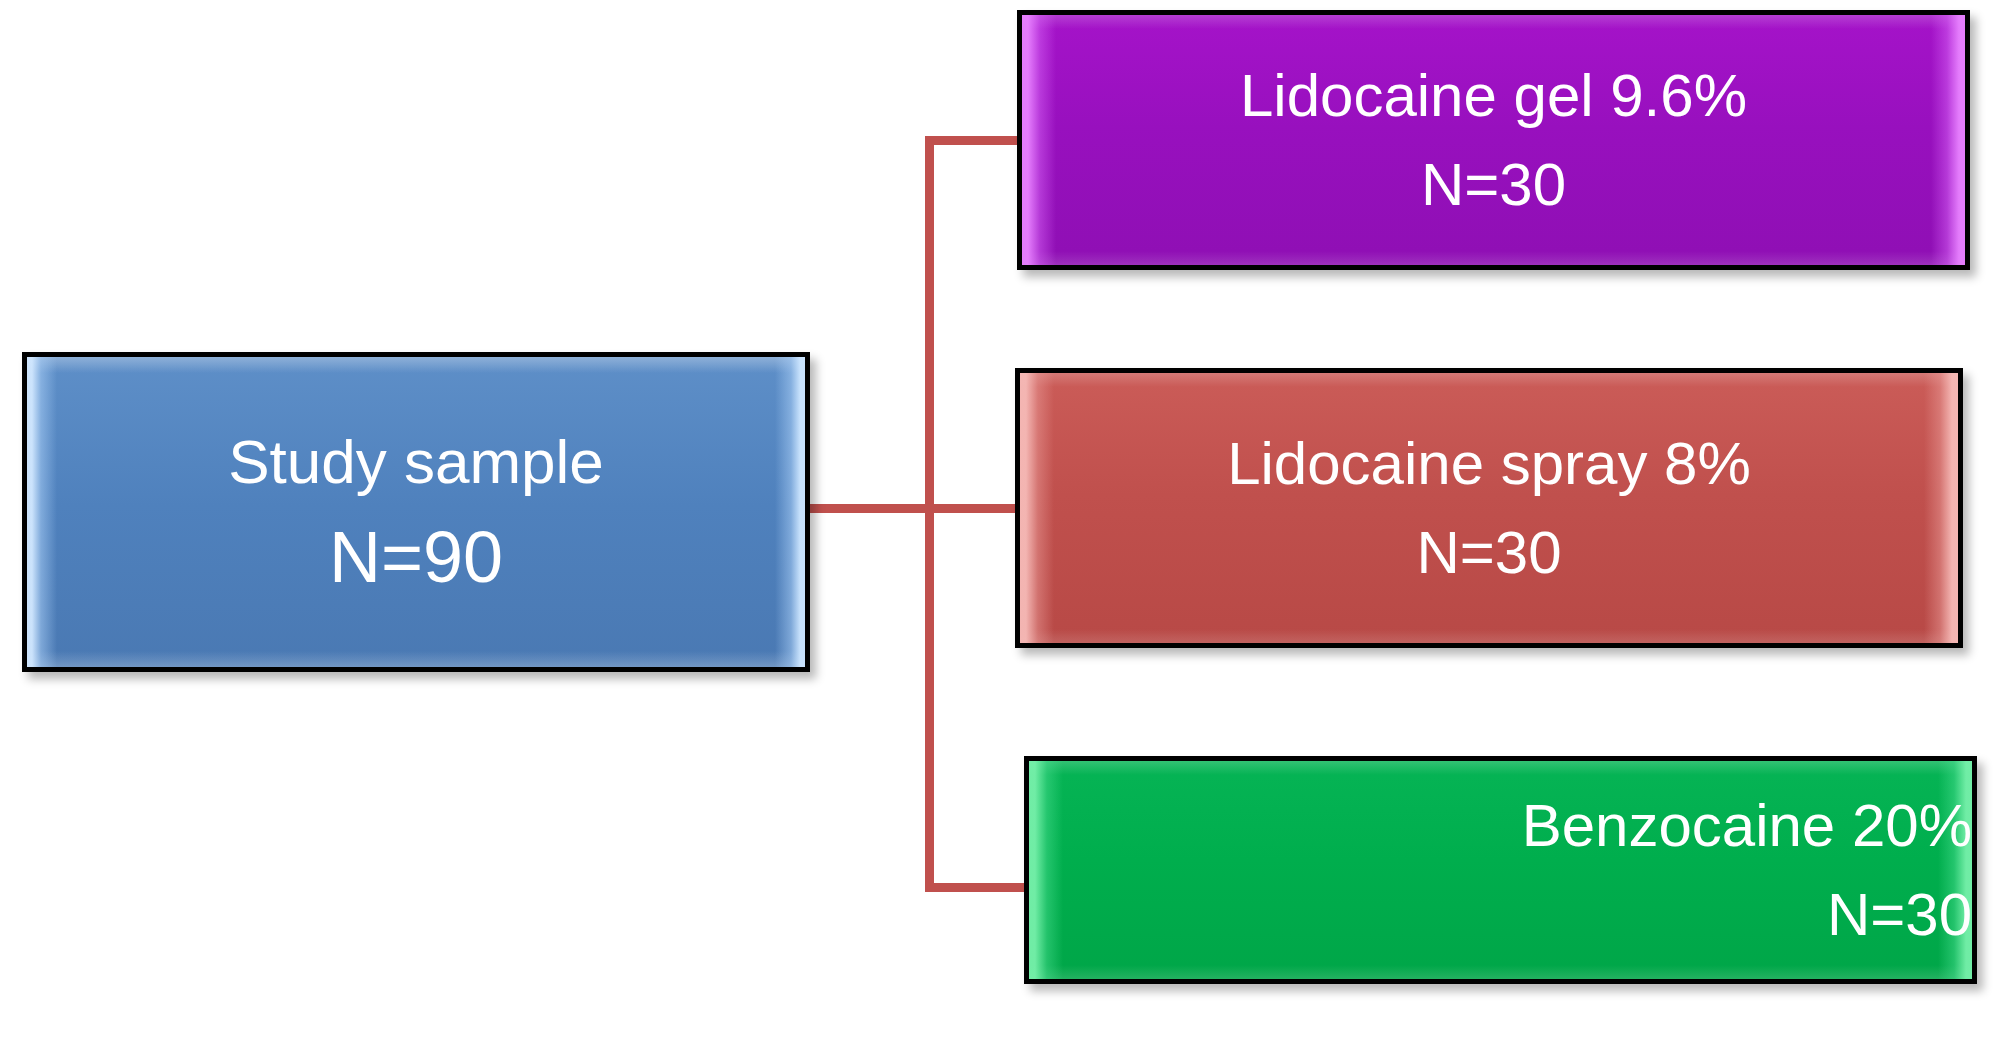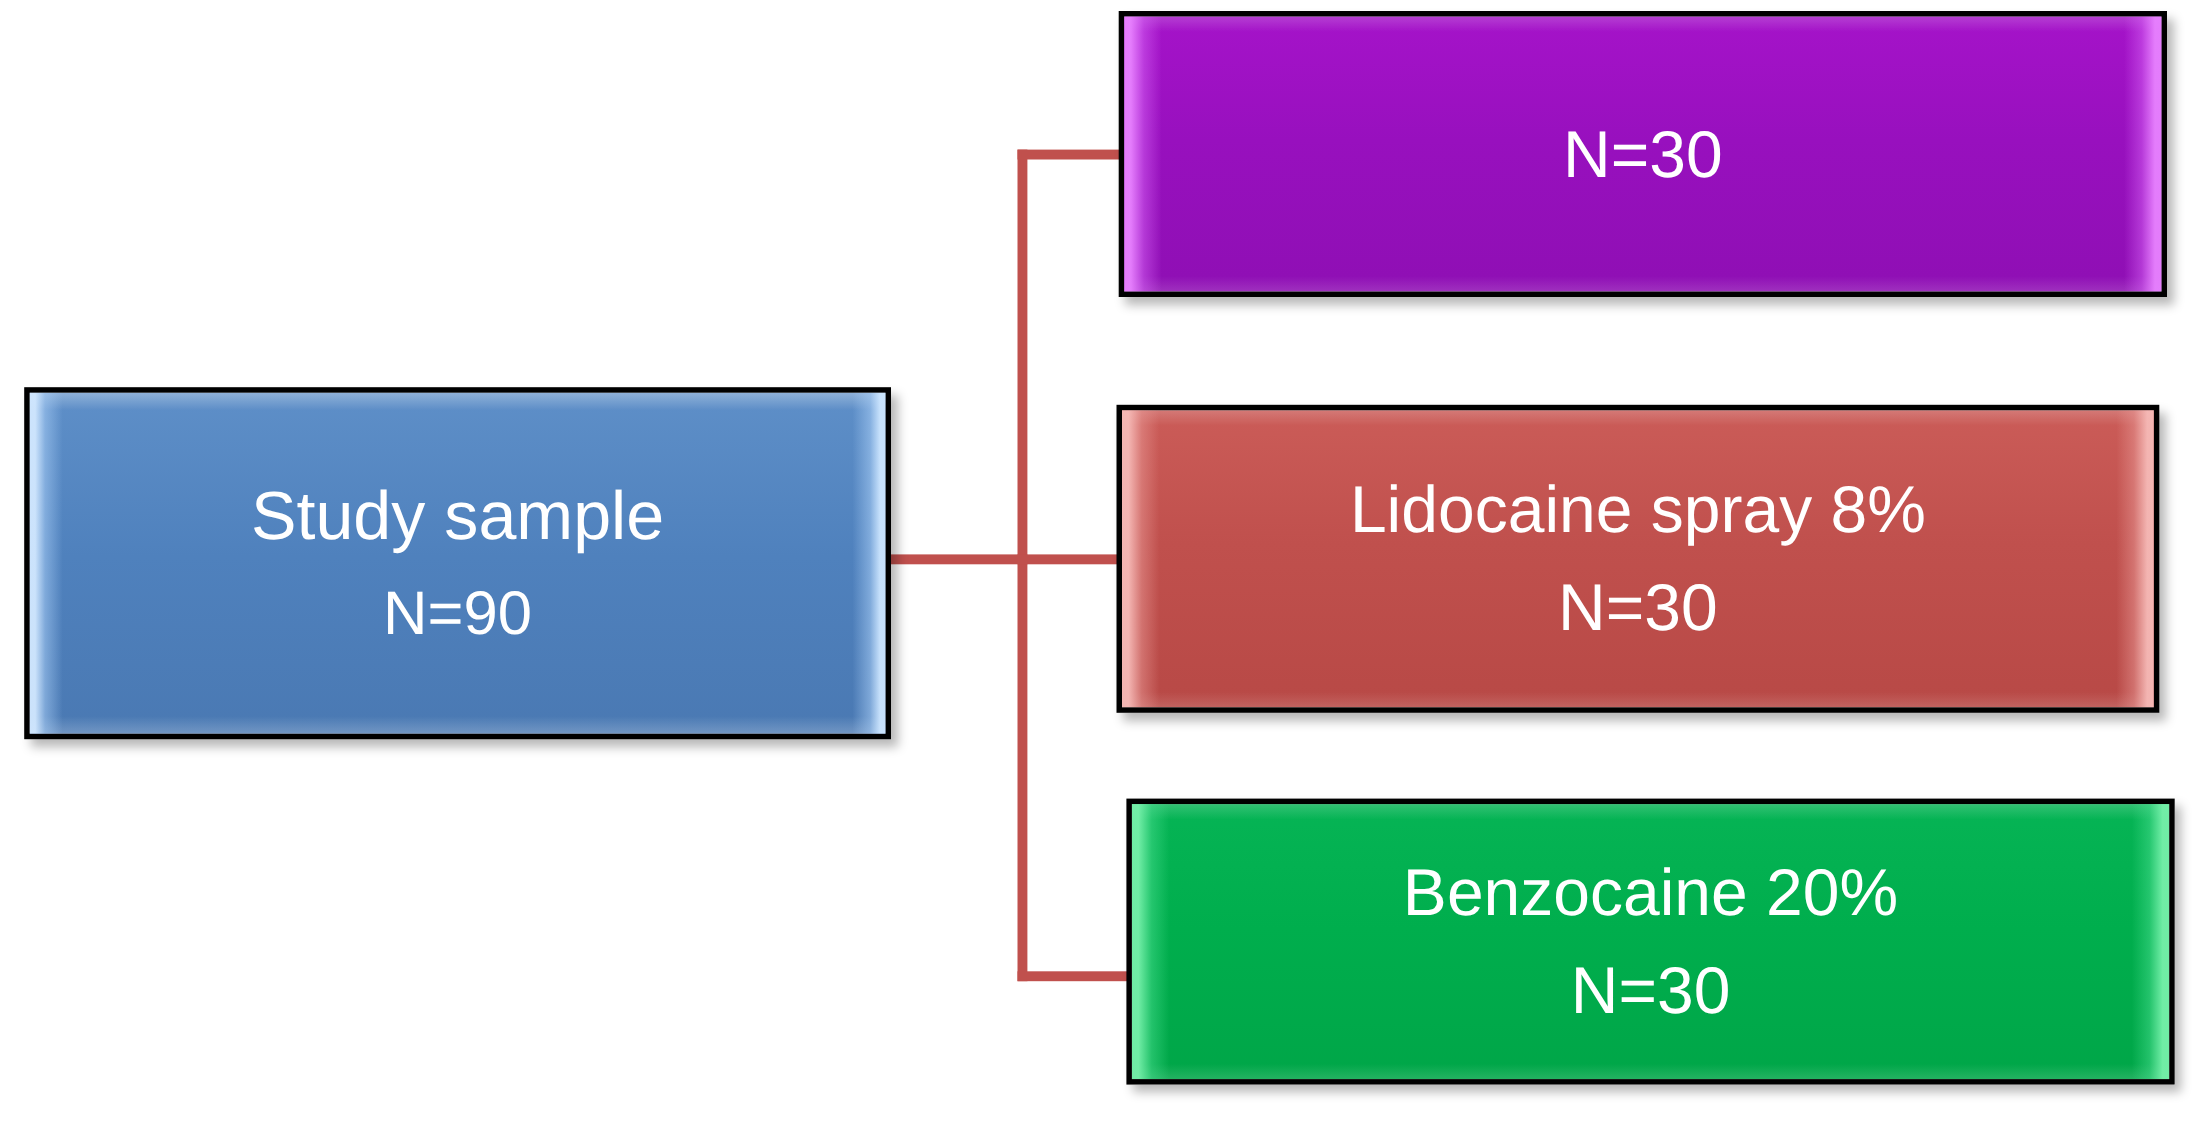--- a/index.html
+++ b/index.html
@@ -64,21 +64,21 @@
       linear-gradient(to right,
         rgba(210,232,255,0.95) 0px, rgba(210,232,255,0.95) 5px,
         rgba(168,205,245,0.55) 14px, rgba(255,255,255,0.0) 30px),
       linear-gradient(to left,
         rgba(205,230,255,0.95) 0px, rgba(205,230,255,0.95) 5px,
         rgba(168,205,245,0.55) 14px, rgba(255,255,255,0.0) 30px),
       linear-gradient(to bottom, rgba(255,255,255,0.30) 0px, rgba(255,255,255,0.0) 16px),
       linear-gradient(to top, rgba(255,255,255,0.22) 0px, rgba(255,255,255,0.0) 16px);
   }
   #node-study .label { font-size: 62px; text-align: right; }
-  #node-study .count { font-size: 56px; }
+  #node-study .count { font-size: 72px; }
 
   
   #node-gel {
     left: 1017px; top: 10px;
     width: 953px; height: 260px;
     background: linear-gradient(to bottom, #A513C9 0%, #9810BE 45%, #8F0FB4 100%);
   }
   #node-gel .bevel {
     background:
       linear-gradient(to right,
@@ -108,23 +108,24 @@
         rgba(246,186,183,0.95) 0px, rgba(246,186,183,0.95) 6px,
         rgba(232,152,149,0.5) 18px, rgba(255,255,255,0.0) 34px),
       linear-gradient(to bottom, rgba(255,255,255,0.18) 0px, rgba(255,255,255,0.0) 14px),
       linear-gradient(to top, rgba(255,255,255,0.14) 0px, rgba(255,255,255,0.0) 14px);
   }
   #node-spray .label { font-size: 60px; }
   #node-spray .count { font-size: 60px; }
 
   
   #node-benzo {
-    left: 1024px; top: 726px;
-    width: 953px; height: 260px;
+    left: 1024px; top: 756px;
+    width: 953px; height: 228px;
     background: linear-gradient(to bottom, #06B455 0%, #00AE4D 45%, #00A648 100%);
+    align-items: flex-end;
   }
   #node-benzo .bevel {
     background:
       linear-gradient(to right,
         rgba(118,240,170,0.95) 0px, rgba(118,240,170,0.95) 6px,
         rgba(70,220,140,0.5) 18px, rgba(255,255,255,0.0) 34px),
       linear-gradient(to left,
         rgba(118,240,170,0.95) 0px, rgba(118,240,170,0.95) 6px,
         rgba(70,220,140,0.5) 18px, rgba(255,255,255,0.0) 34px),
       linear-gradient(to bottom, rgba(255,255,255,0.18) 0px, rgba(255,255,255,0.0) 14px),
@@ -149,20 +150,21 @@
   <div class="conn" style="left:925px; top:883px; width:103px; height:9px;"></div>
 
   <div class="node" id="node-study">
     <div class="bevel"></div>
     <div class="label">Study sample</div>
     <div class="count">N=90</div>
   </div>
 
   <div class="node" id="node-gel">
     <div class="bevel"></div>
+    <div class="label">Lidocaine gel 9.6%</div>
     <div class="count">N=30</div>
   </div>
 
   <div class="node" id="node-spray">
     <div class="bevel"></div>
     <div class="label">Lidocaine spray 8%</div>
     <div class="count">N=30</div>
   </div>
 
   <div class="node" id="node-benzo">

